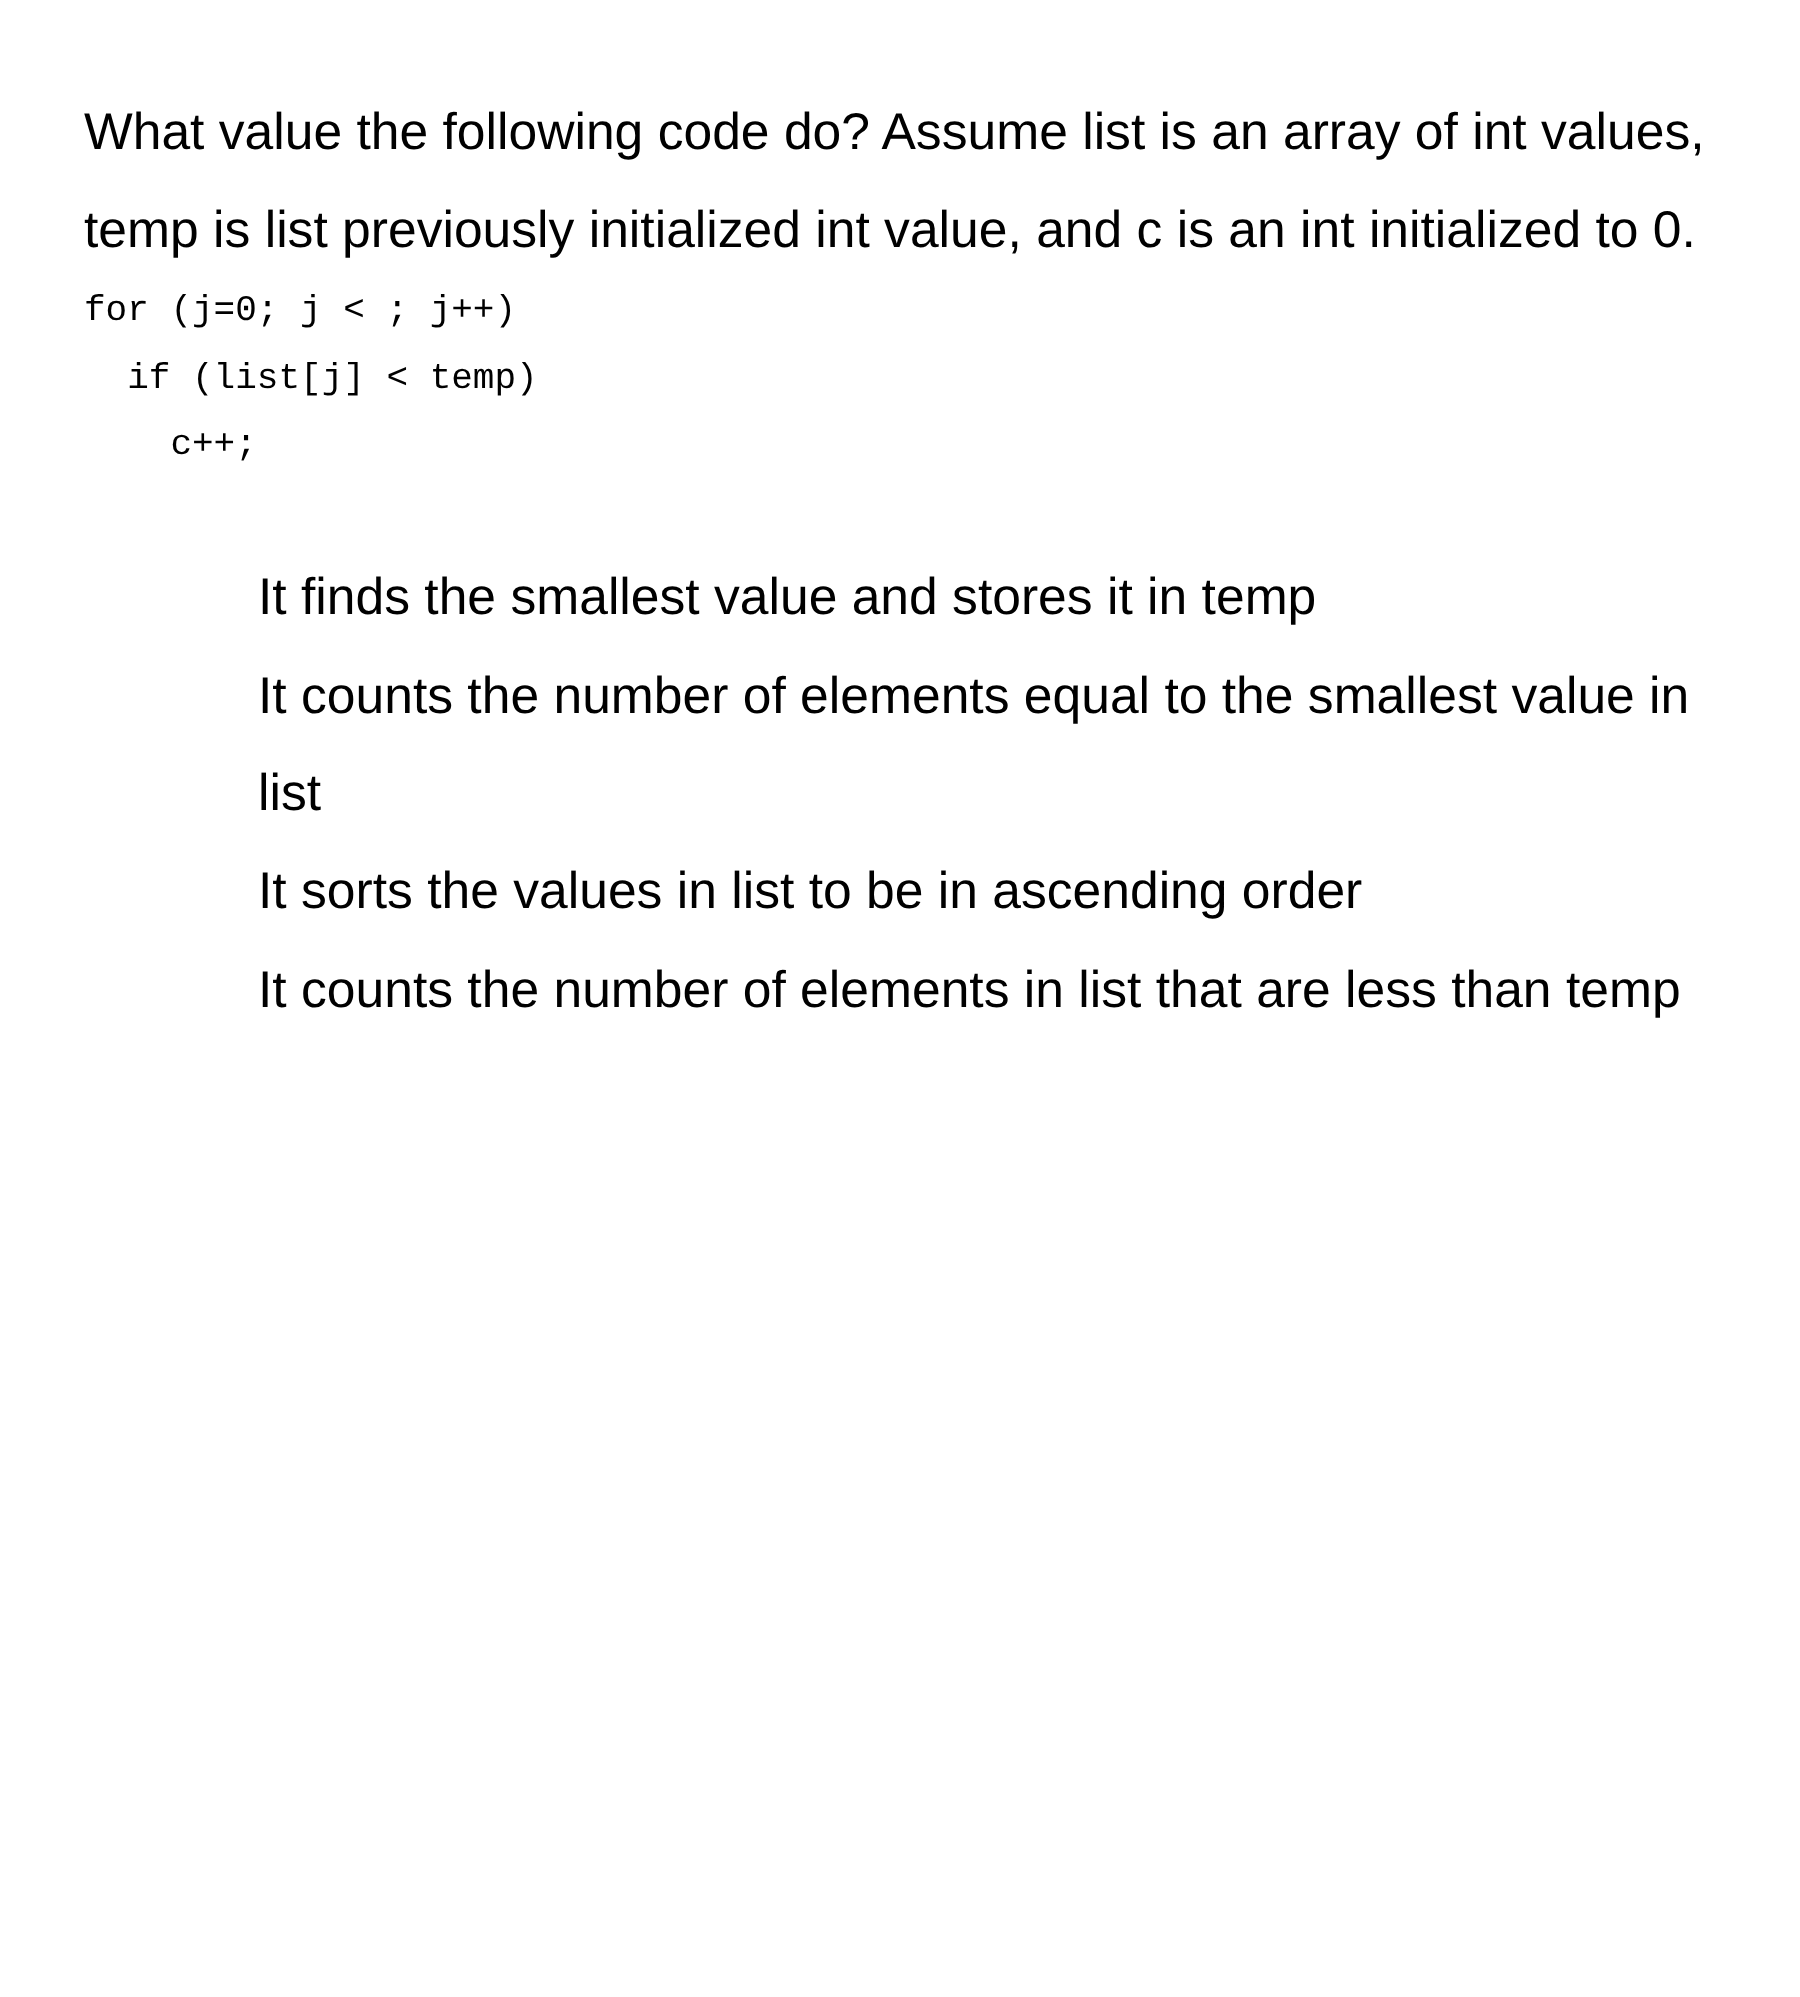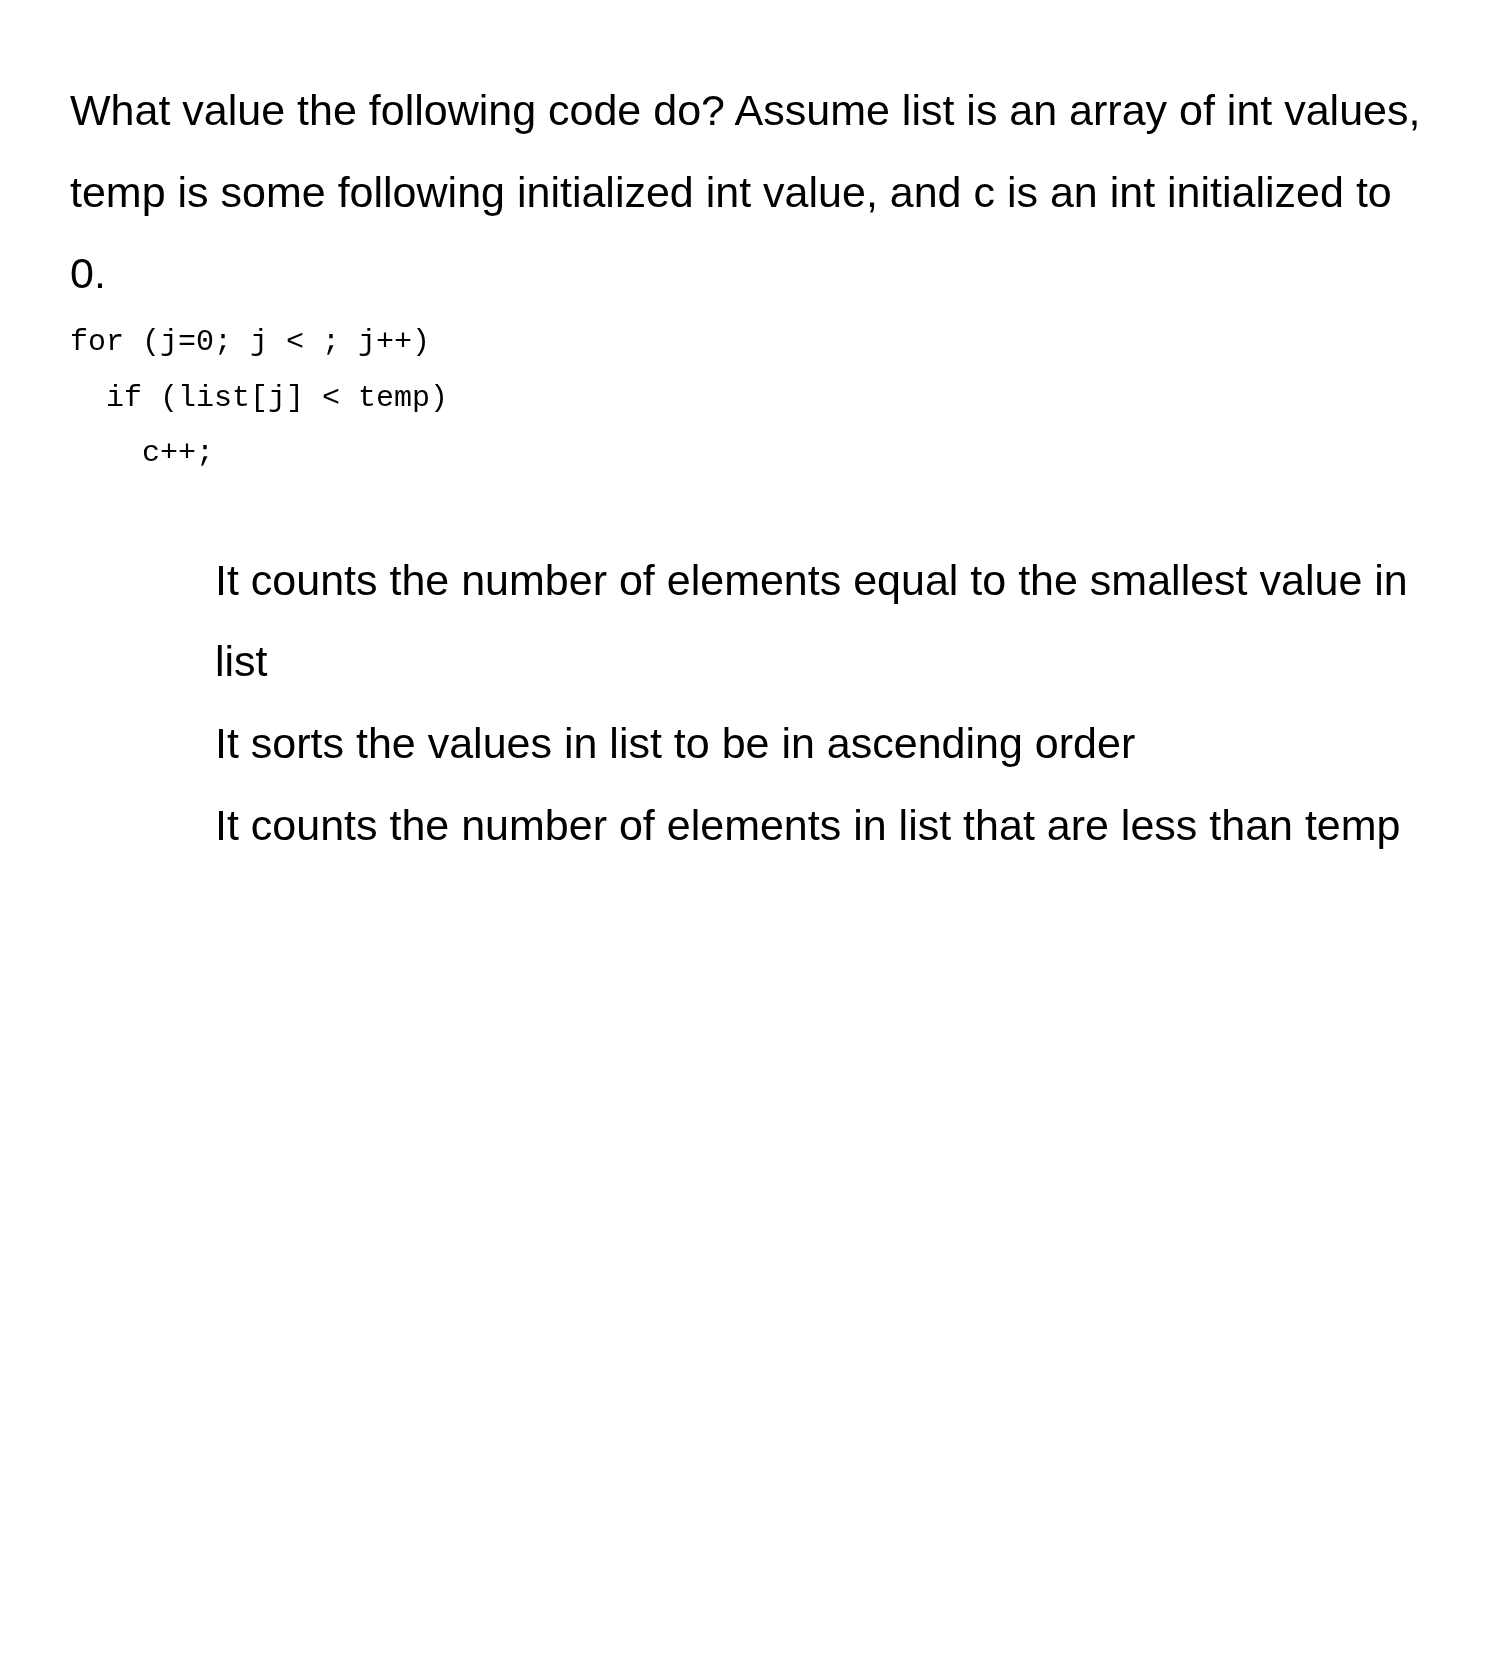--- a/index.html
+++ b/index.html
@@ -36,24 +36,25 @@
     }
     .option {
       margin-bottom: 0;
       line-height: 1.9;
     }
   </style>
 </head>
 <body>
 
 <div class="question-text">
-  <span>What value the following code do? Assume </span><span class="mono">list</span><span> is an array of int values, </span><span class="mono">temp</span><span> is some following initialized int value, and </span><span class="mono">c</span><span> is an int initialized to 0.</span>
+  <span>What value the following code do? Assume </span><span class="mono">list</span><span> is an array of int values, </span><span class="mono">temp</span><span> is list previously initialized int value, and </span><span class="mono">c</span><span> is an int initialized to 0.</span>
 </div>
 
 <div class="code-block"><span>for (j=0; j &lt; ; j++)</span>
 <span>  if (list[j] &lt; temp)</span>
 <span>    c++;</span></div>
 
 <div class="options">
+  <div class="option"><span>It finds the smallest value and stores it in </span><span class="mono">temp</span></div>
   <div class="option"><span>It counts the number of elements equal to the smallest value in </span><span class="mono">list</span></div>
   <div class="option"><span>It sorts the values in </span><span class="mono">list</span><span> to be in ascending order</span></div>
   <div class="option"><span>It counts the number of elements in </span><span class="mono">list</span><span> that are less than </span><span class="mono">temp</span></div>
 </div>
 
 </body></html>

